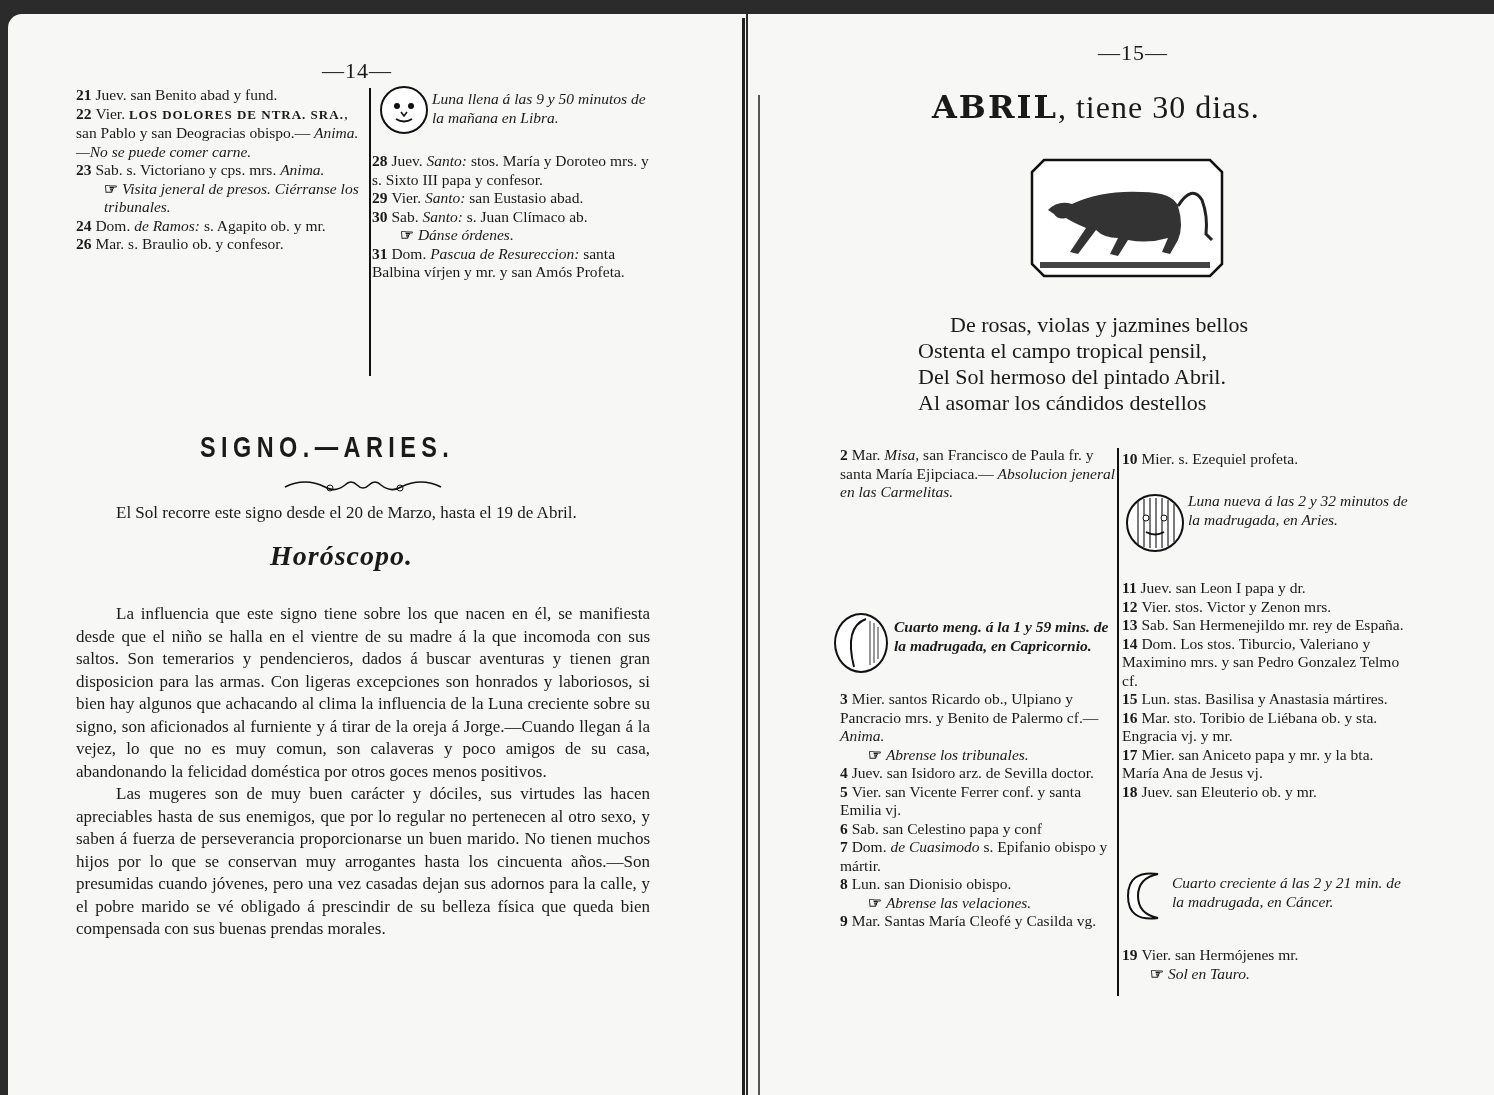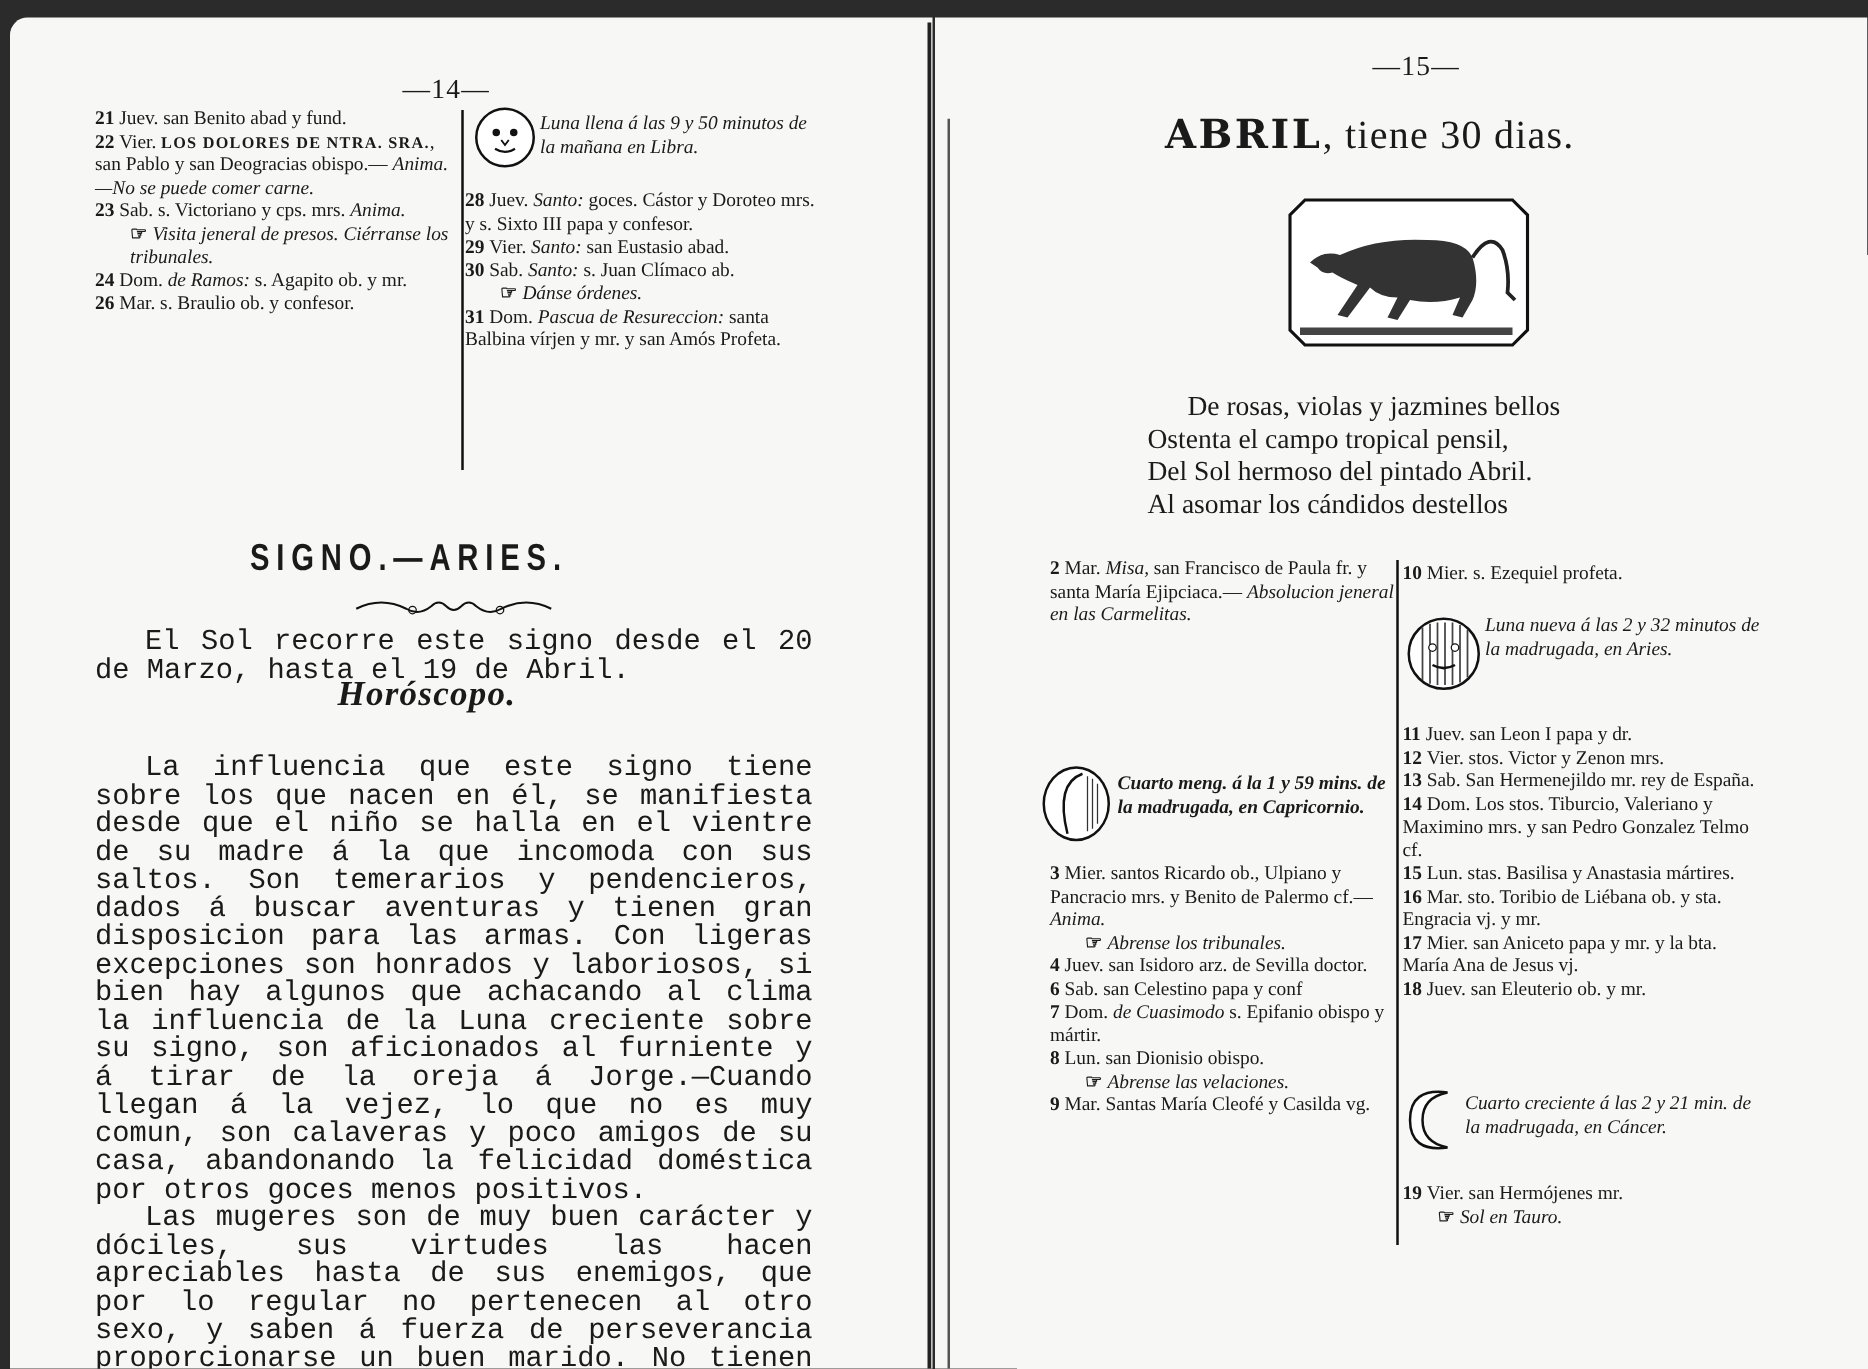--- a/index.html
+++ b/index.html
@@ -24,21 +24,21 @@
   .b { font-weight:bold; }
   .i { font-style:italic; }
   .sc { font-variant:small-caps; font-weight:bold; letter-spacing:1px; font-size:13px; }
   .vrule { position:absolute; width:2px; background:#111; }
   .note { padding-left:28px; font-style:italic; }
   .moon { position:absolute; border:2px solid #111; border-radius:50%; background:#fff; }
   .moon svg { width:100%; height:100%; }
   .luna-text { position:absolute; font-size:15.5px; line-height:18.5px; font-style:italic; }
   .signo-title { position:absolute; left:200px; top:430px; font-size:30px; font-weight:bold; letter-spacing:7px; font-family:"Liberation Sans", "DejaVu Sans", sans-serif; transform:scaleX(0.78); transform-origin:left; }
   .ornament { position:absolute; left:280px; top:475px; width:170px; height:22px; }
-  .para { position:absolute; font-size:23px; line-height:22.5px; text-align:justify;font-family:Liberation Mono, monospace; }
+  .para { position:absolute; font-size:17px; line-height:22.5px; text-align:justify; }
   .para p { margin:0; text-indent:40px; }
   .horoscopo { position:absolute; left:270px; top:540px; font-size:28px; font-weight:bold; font-style:italic; letter-spacing:1px; }
   .abril-title { position:absolute; left:932px; top:88px; font-size:32px; font-weight:bold; letter-spacing:1px; }
   .poem { position:absolute; left:918px; top:312px; font-size:22px; line-height:26px; }
   .poem div:first-child { padding-left:32px; }
   .bull-frame { position:absolute; left:1030px; top:158px; width:194px; height:120px; }
   .fist { font-style:normal; font-weight:bold; margin-right:4px; }
 </style>
 </head>
 <body>
@@ -64,21 +64,21 @@
   <svg viewBox="0 0 44 44">
       <circle cx="15" cy="18" r="3" fill="#111"></circle>
       <circle cx="29" cy="18" r="3" fill="#111"></circle>
       <path d="M19 24 l3 4 l3 -4" stroke="#111" fill="none" stroke-width="1.5"></path>
       <path d="M14 31 q8 5 16 0" stroke="#111" fill="none" stroke-width="1.8"></path>
     </svg>
 </div>
 <div class="luna-text" id="lmoon" style="left:432px; top:90px; width:222px;">Luna llena á las 9 y 50 minutos de la mañana en Libra.</div>
 
 <div class="col" id="lcol2" style="left:372px; top:152px; width:284px;">
-    <div class="entry"><span class="b">28 </span><span>Juev. </span><span class="i">Santo: </span><span>goces. Cástor y Doroteo mrs. y s. Sixto III papa y confesor. </span></div>
+    <div class="entry"><span class="b">28 </span><span>Juev. </span><span class="i">Santo: </span><span>stos. María y Doroteo mrs. y s. Sixto III papa y confesor. </span></div>
     <div class="entry"><span class="b">29 </span><span>Vier. </span><span class="i">Santo: </span><span>san Eustasio abad. </span></div>
     <div class="entry"><span class="b">30 </span><span>Sab. </span><span class="i">Santo: </span><span>s. Juan Clímaco ab. </span></div>
     <div class="entry note"><span class="fist">☞</span><span>Dánse órdenes.</span></div>
     <div class="entry"><span class="b">31 </span><span>Dom. </span><span class="i">Pascua de Resureccion: </span><span>santa Balbina vírjen y mr. y san Amós Profeta. </span></div>
   </div>
 
 <div class="signo-title">SIGNO.—ARIES.</div>
 <svg class="ornament" viewBox="0 0 170 22">
   <path d="M5 12 q20 -10 40 0 q10 6 20 -2 q6 -6 12 0 q6 6 12 0 q6 -6 12 0 q10 8 20 2 q20 -10 40 0" stroke="#111" fill="none" stroke-width="1.6"></path>
   <circle cx="50" cy="13" r="3" stroke="#111" fill="none"></circle>
@@ -124,20 +124,21 @@
         <line x1="38" y1="8" x2="38" y2="48"></line>
         <line x1="42" y1="12" x2="42" y2="44"></line>
       </g>
     </svg>
 </div>
 <div class="luna-text" id="rmoon1" style="left:894px; top:618px; width:222px;font-weight:bold;">Cuarto meng. á la 1 y 59 mins. de la madrugada, en Capricornio.</div>
 <div class="col" id="rcol1b" style="left:840px; top:690px; width:278px;">
     <div class="entry"><span class="b">3 </span><span>Mier. </span><span>santos Ricardo ob., Ulpiano y Pancracio mrs. y Benito de Palermo cf.— </span><span class="i">Anima.</span></div>
     <div class="entry note"><span class="fist">☞</span><span>Abrense los tribunales.</span></div>
     <div class="entry"><span class="b">4 </span><span>Juev. </span><span>san Isidoro arz. de Sevilla doctor. </span></div>
+    <div class="entry"><span class="b">5 </span><span>Vier. </span><span>san Vicente Ferrer conf. y santa Emilia vj. </span></div>
     <div class="entry"><span class="b">6 </span><span>Sab. </span><span>san Celestino papa y conf </span></div>
     <div class="entry"><span class="b">7 </span><span>Dom. </span><span class="i">de Cuasimodo </span><span>s. Epifanio obispo y mártir. </span></div>
     <div class="entry"><span class="b">8 </span><span>Lun. </span><span>san Dionisio obispo. </span></div>
     <div class="entry note"><span class="fist">☞</span><span>Abrense las velaciones.</span></div>
     <div class="entry"><span class="b">9 </span><span>Mar. </span><span>Santas María Cleofé y Casilda vg. </span></div>
   </div>
 
 <div class="vrule" style="left:1117px; top:448px; height:548px;"></div>
 
 <div class="col" id="rcol2a" style="left:1122px; top:450px; width:290px;">

